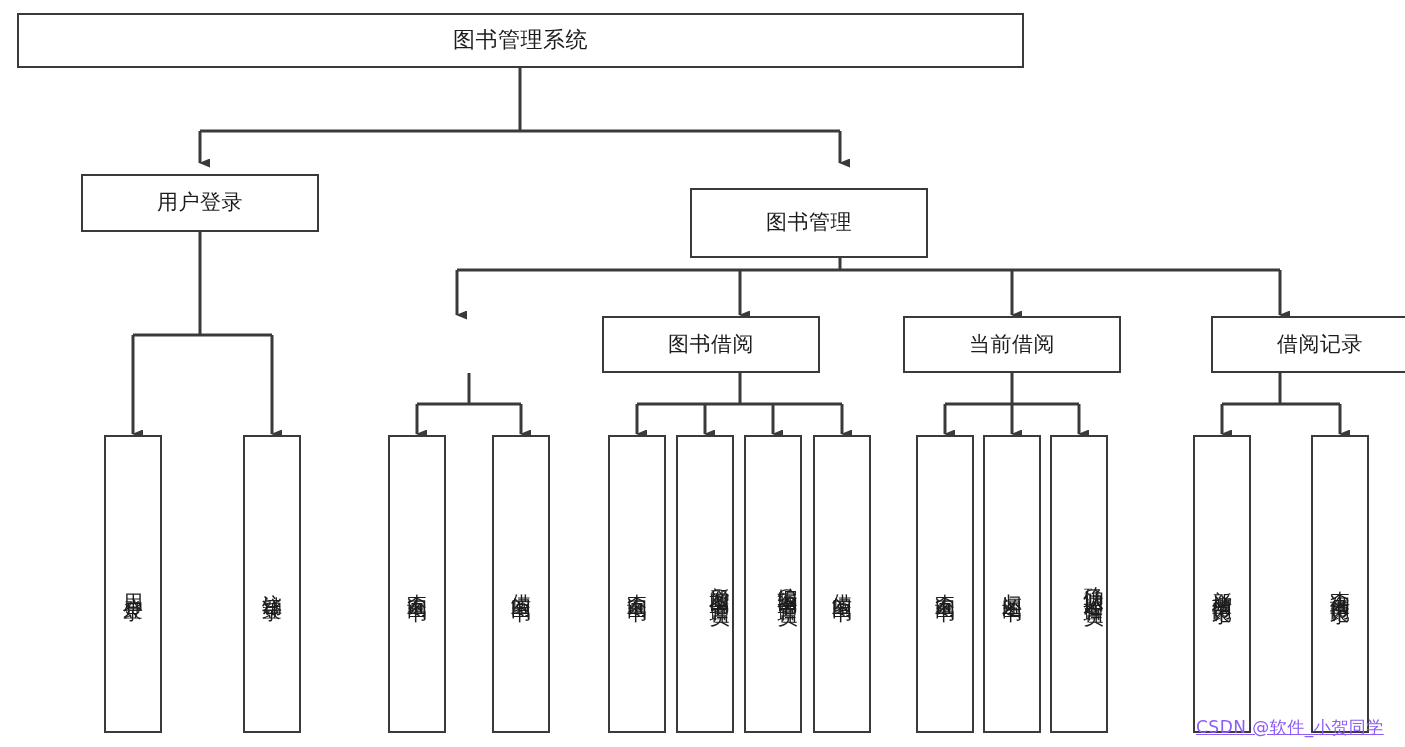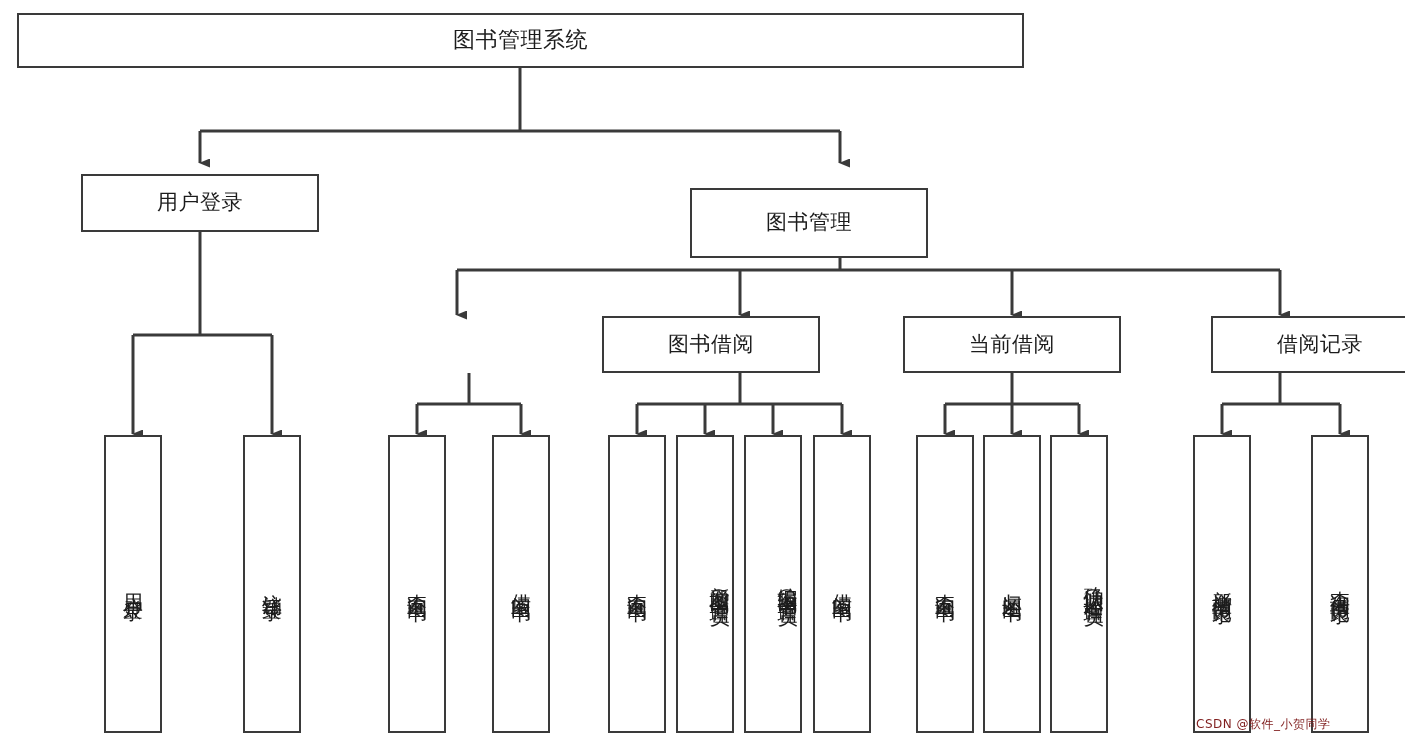--- a/index.html
+++ b/index.html
@@ -53,25 +53,26 @@
     line-height: 1.25;
     padding: 4px 0;
     align-items: flex-start;
     justify-content: center;
   }
   .node-v.center-v {
     align-items: center;
   }
   .watermark {
     position: absolute;
-    font-size: 12px;
-    color: #7f1d1d;
+    font-size: 17px;
+    color: #8b5cf6;
     white-space: nowrap;
     letter-spacing: 0.5px;
     user-select: none;
+    text-decoration: underline;
   }
 </style>
 </head>
 <body>
 
 <div id="diagram">
 
   <svg id="connectors" viewBox="0 0 1405 747" xmlns="http://www.w3.org/2000/svg">
     <defs>
       <marker id="arrowhead" markerWidth="9" markerHeight="11" refX="4.5" refY="10" orient="auto" markerUnits="userSpaceOnUse">

